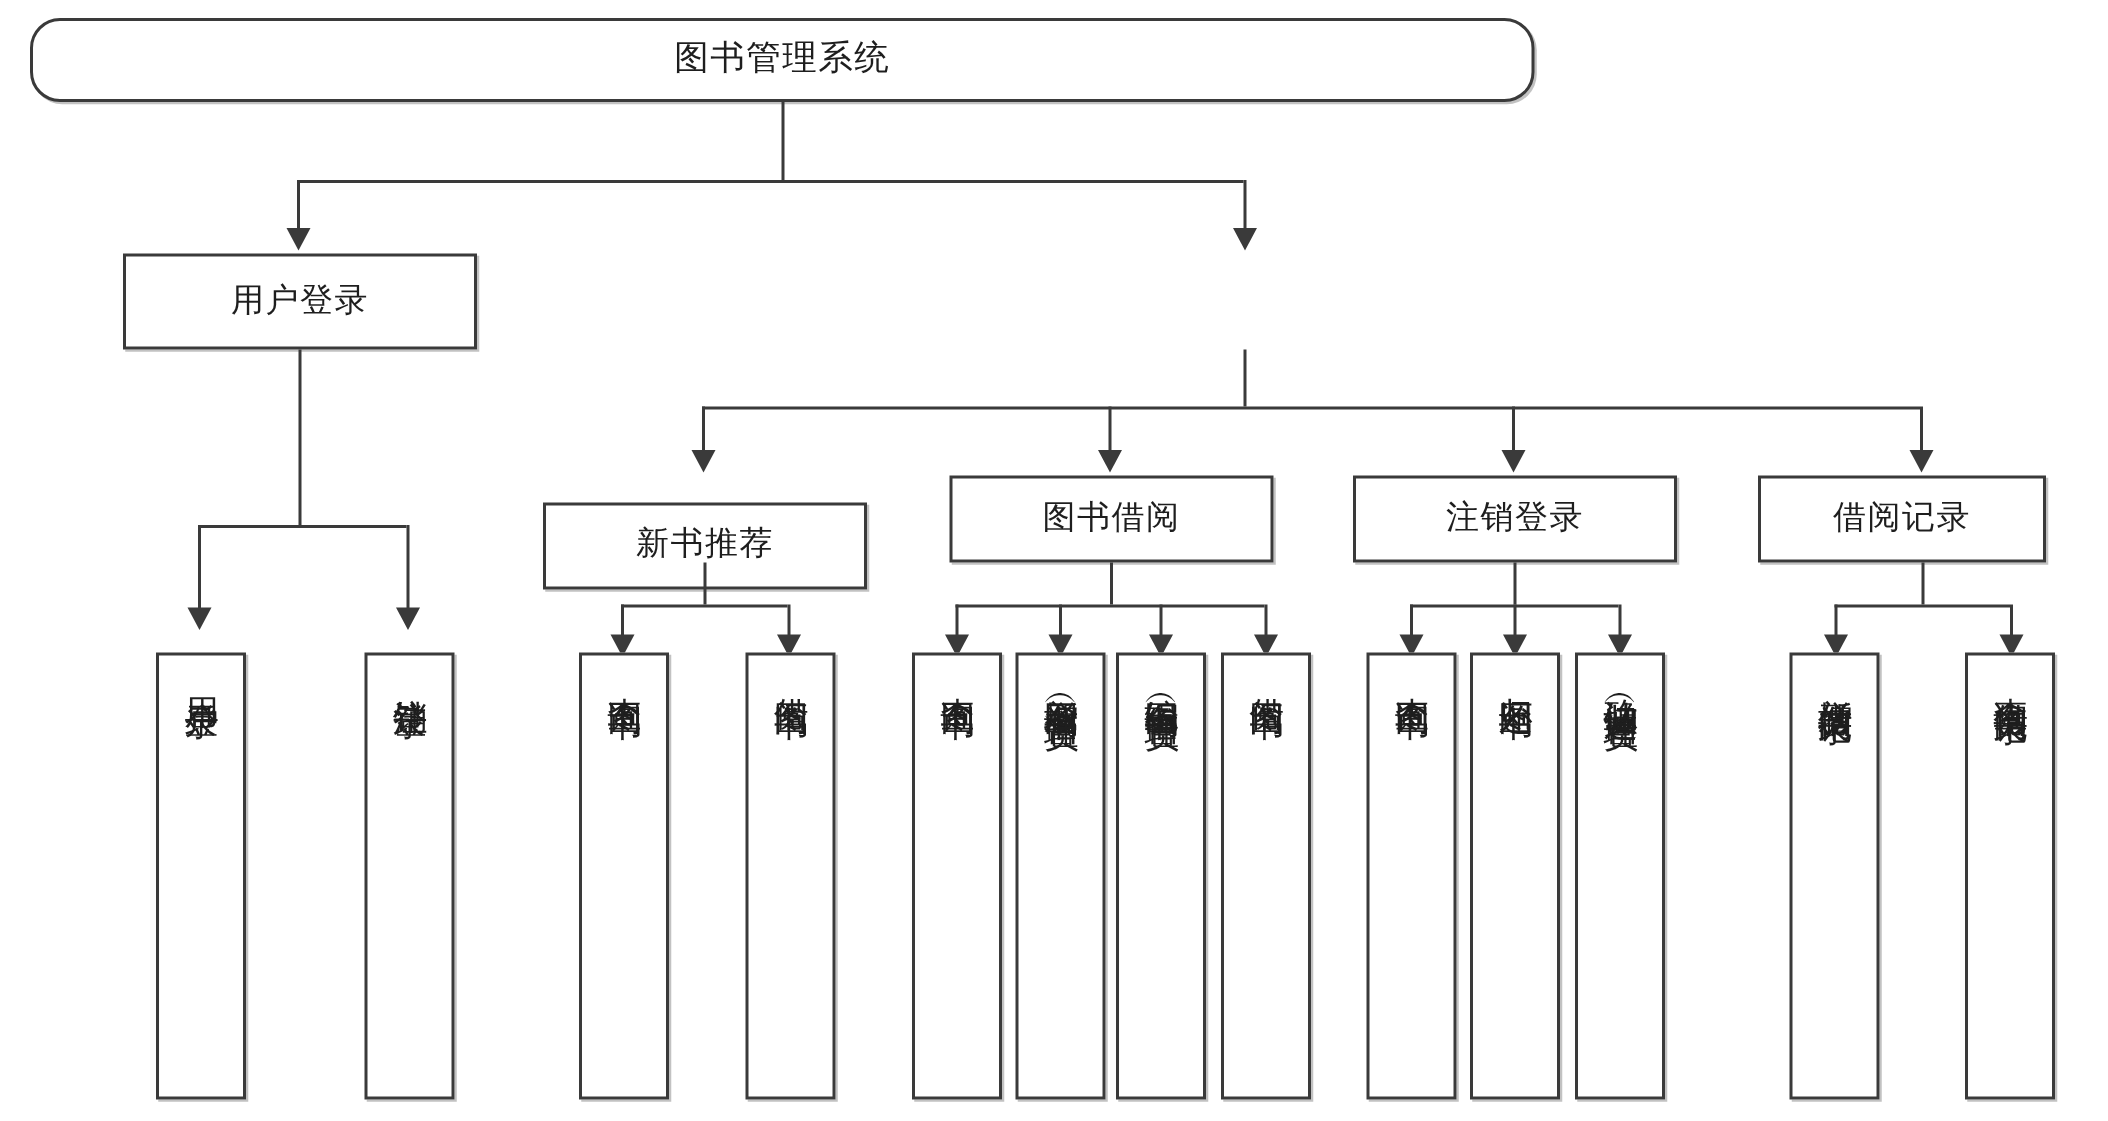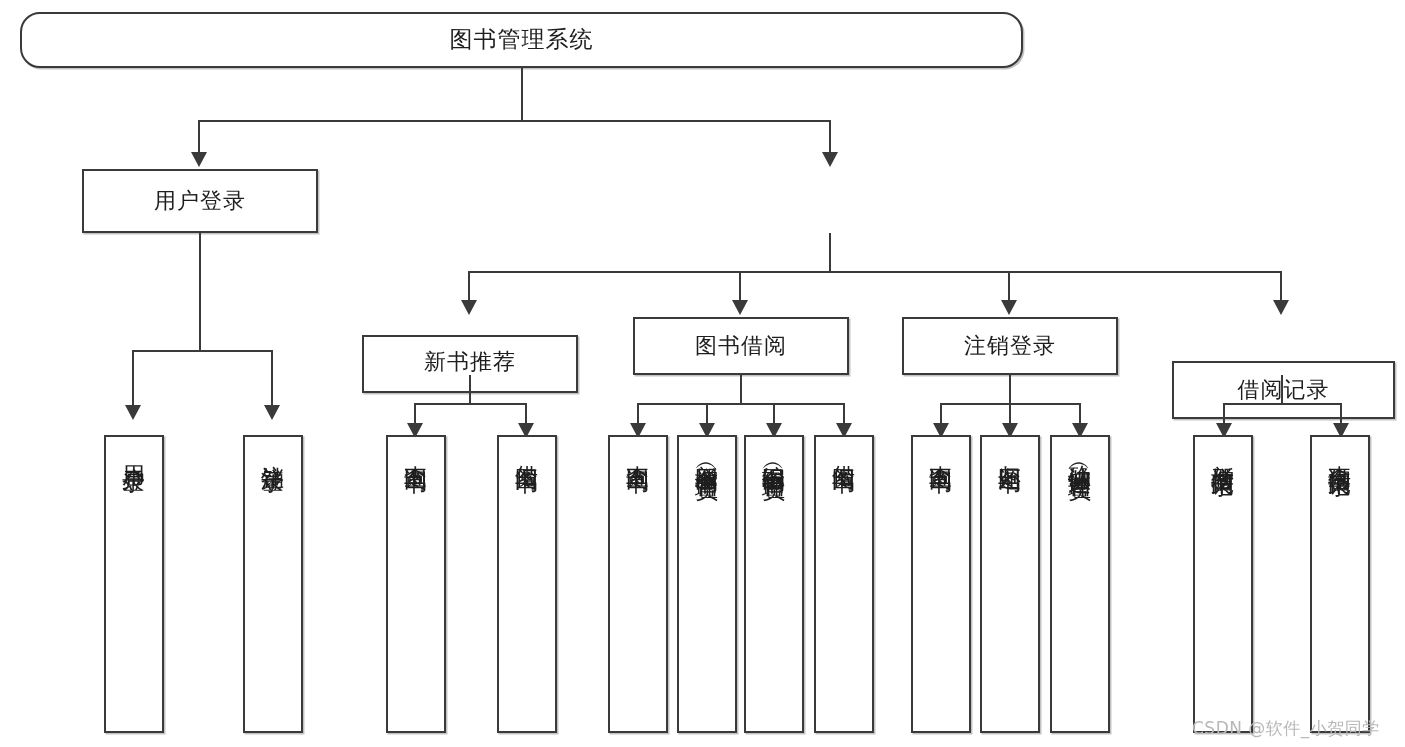--- a/index.html
+++ b/index.html
@@ -128,21 +128,21 @@
 
   <div class="node level3" style="left:362px; top:335px; width:216px; height:58px;font-family:Liberation Mono, monospace;">
     <span class="label">新书推荐</span>
   </div>
   <div class="node level3" style="left:633px; top:317px; width:216px; height:58px;">
     <span class="label">图书借阅</span>
   </div>
   <div class="node level3" style="left:902px; top:317px; width:216px; height:58px;">
     <span class="label">注销登录</span>
   </div>
-  <div class="node level3" style="left:1172px; top:317px; width:223px; height:58px;margin-top:44px;">
+  <div class="node level3" style="left:1172px; top:317px; width:192px; height:58px;">
     <span class="label">借阅记录</span>
   </div>
 
   <div class="vline" style="left:469px; top:375px; height:28px;"></div>
   <div class="hline" style="left:414px; top:403px; width:111px;"></div>
   <div class="vline" style="left:414px; top:403px; height:22px;"></div>
   <div class="arrow" style="left:407px; top:423px;"></div>
   <div class="vline" style="left:525px; top:403px; height:22px;"></div>
   <div class="arrow" style="left:518px; top:423px;"></div>
 
@@ -210,15 +210,14 @@
     <span class="label">确认归还（管理员）</span>
   </div>
 
   <div class="node vert" style="left:1193px; top:435px; width:60px; height:298px;">
     <span class="label">新增借阅记录</span>
   </div>
   <div class="node vert" style="left:1310px; top:435px; width:60px; height:298px;">
     <span class="label">查询借阅记录</span>
   </div>
 
-  <div class="watermark" style="left:1192px; top:717px;">CSDN @软件_小贺同学</div>
 
 </div>
 
 </body></html>

